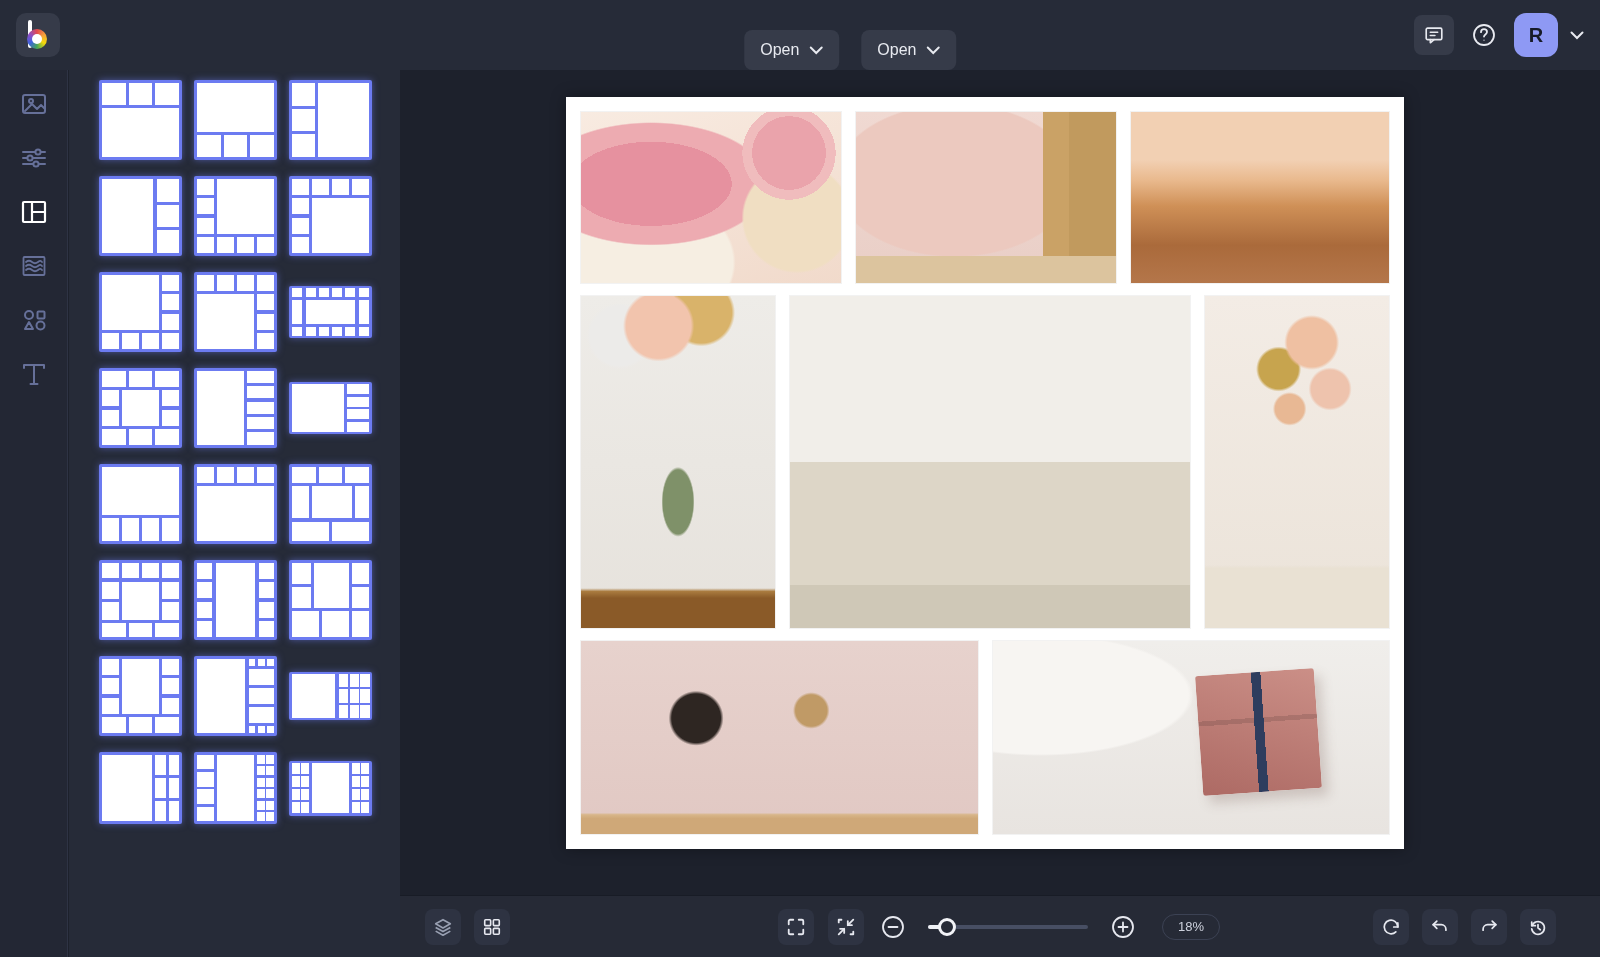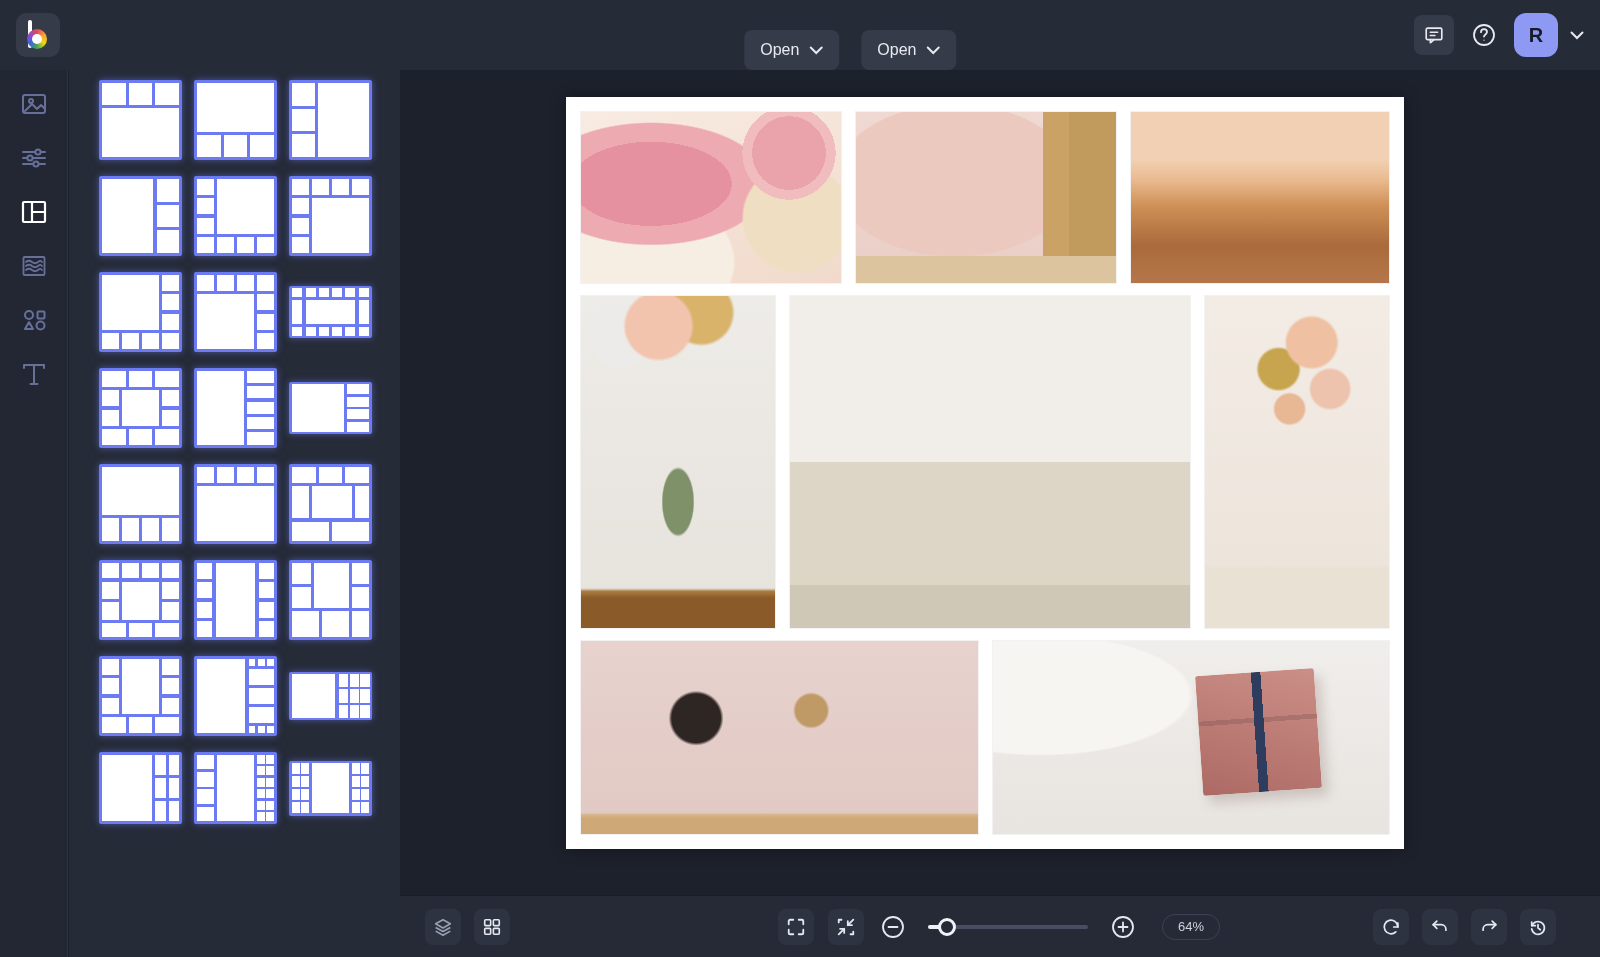--- a/index.html
+++ b/index.html
@@ -555,21 +555,21 @@
       <div class="fill"></div>
       <div class="handle"></div>
     </div>
     <div class="tb-plain">
       <svg width="26" height="26" viewBox="0 0 26 26" fill="none" stroke="#e6e8ef" stroke-width="1.8" stroke-linecap="round">
         <circle cx="13" cy="13" r="10"></circle>
           <path d="M8.5 13h9M13 8.5v9"></path>
       </svg>
     </div>
     <div class="pct">
-      <span>64%</span>
+      <span>18%</span>
     </div>
   </div>
 
   <div class="tb-right">
     <div class="tb-btn">
       <svg width="20" height="20" viewBox="0 0 22 22" fill="none" stroke="#e6e8ef" stroke-width="1.9" stroke-linecap="round" stroke-linejoin="round">
         <path d="M18.5 11a7.5 7.5 0 1 0-2.2 5.3"></path>
           <path d="M18.5 11V6.5M18.5 11H14"></path>
       </svg>
     </div>

